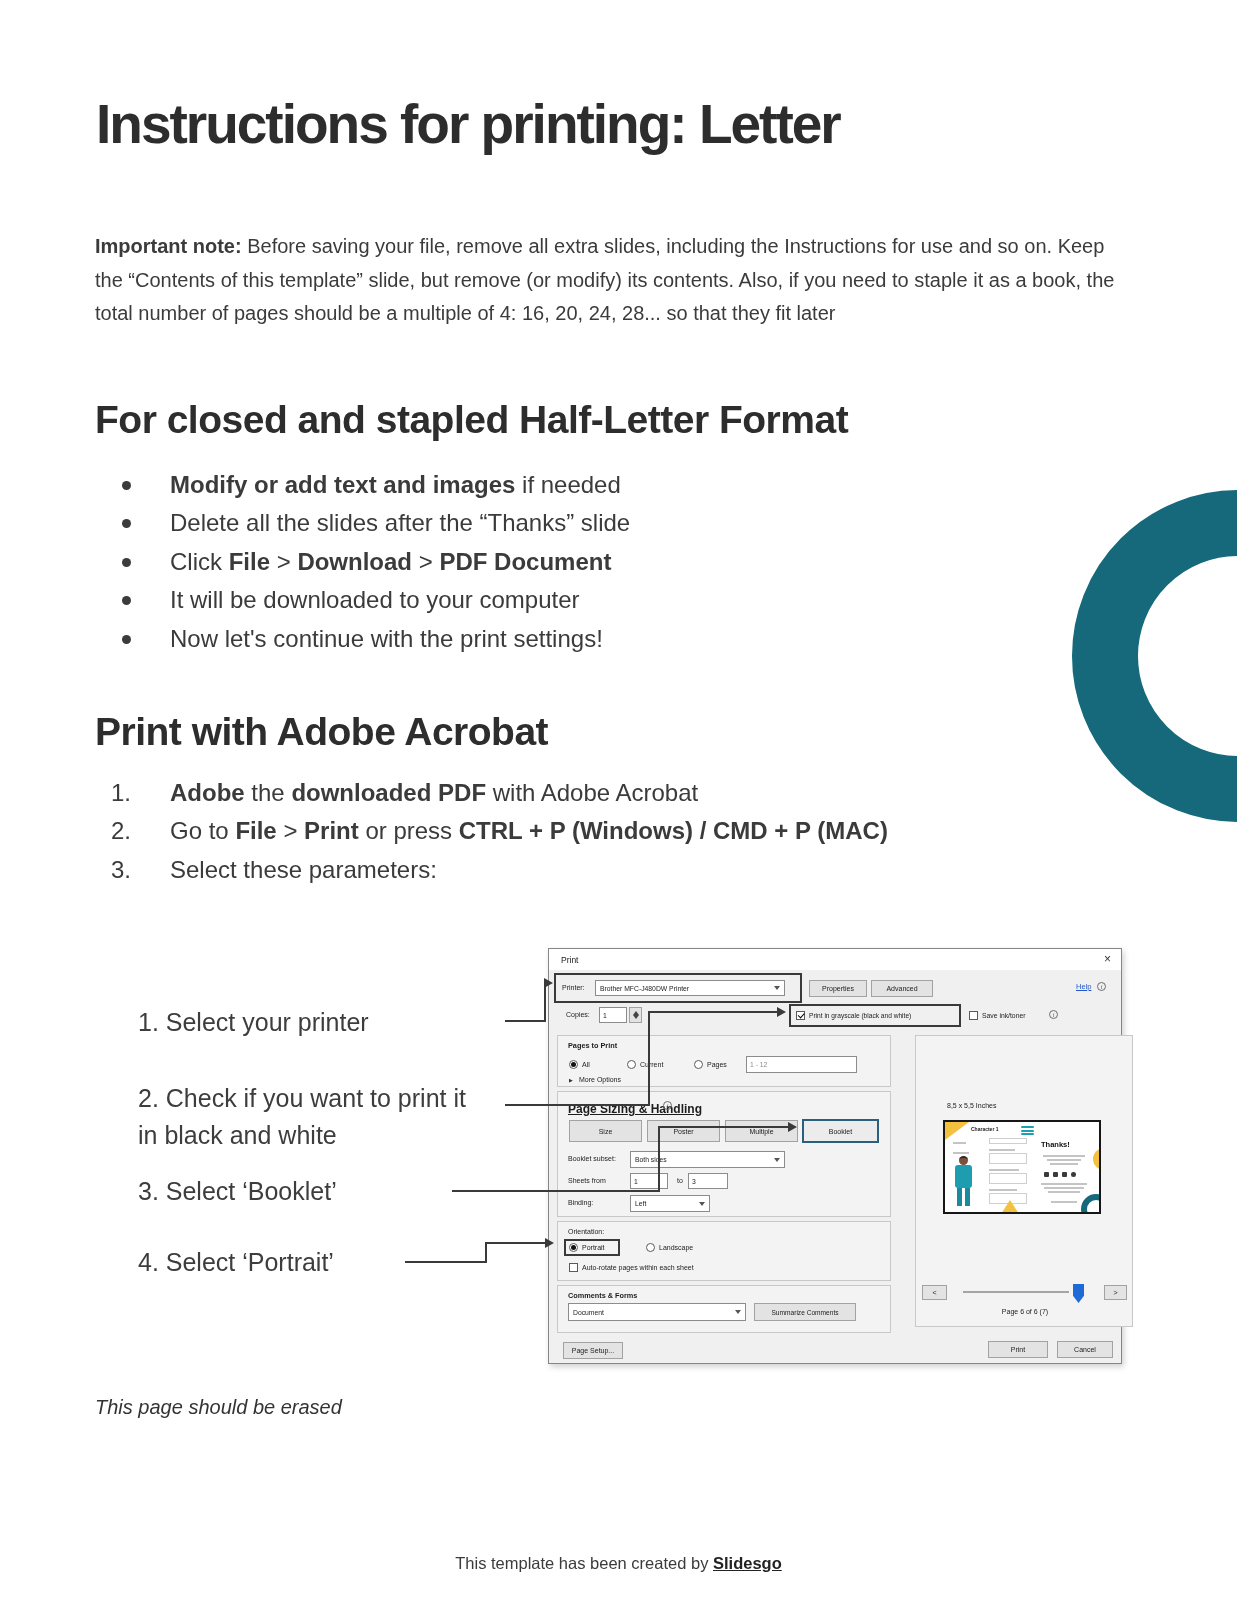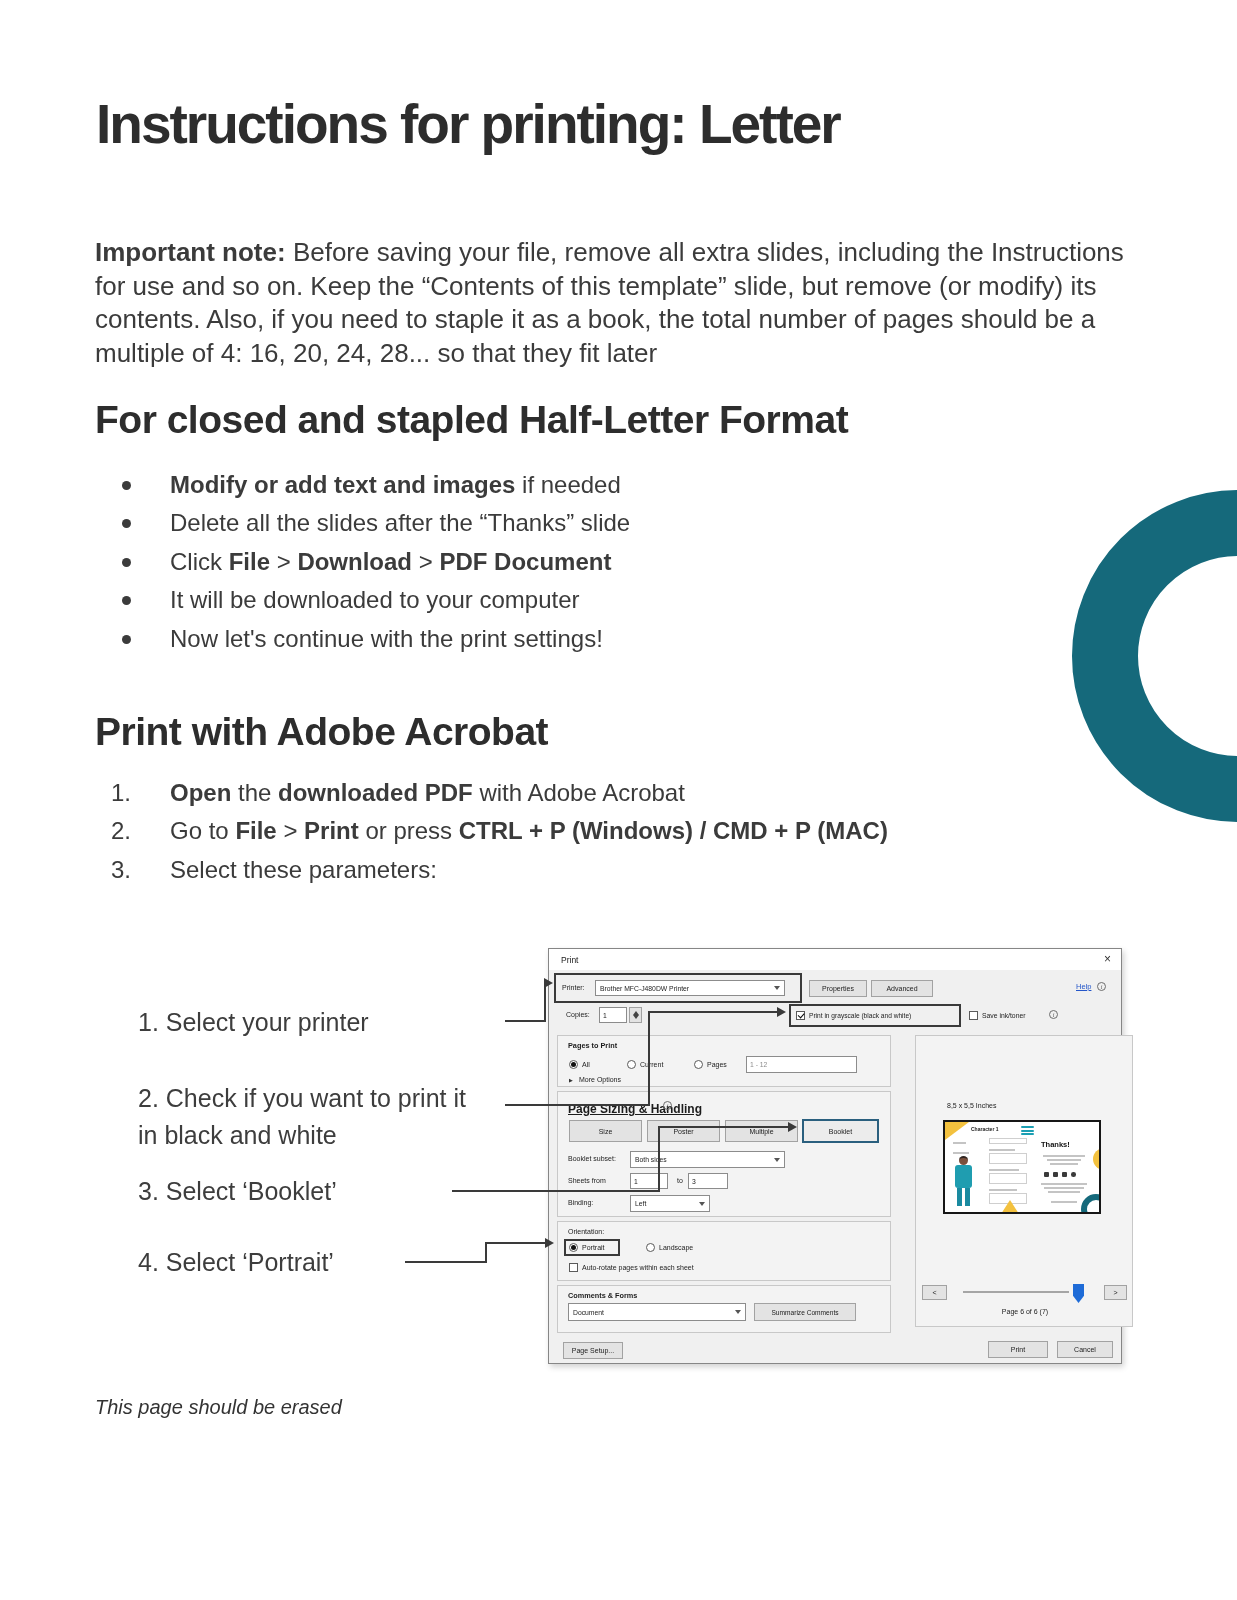--- a/index.html
+++ b/index.html
@@ -1,21 +1,21 @@
 <!DOCTYPE html>
 <html><head>
 <meta charset="utf-8">
 <style>
   html,body{margin:0;padding:0;background:#fff;}
   .page{position:relative;width:1237px;height:1600px;background:#ffffff;overflow:hidden;
         font-family:"Liberation Sans",sans-serif;color:#3b3b3b;}
 
   
   .h1{position:absolute;left:96px;top:92px;font-size:55px;font-weight:700;letter-spacing:-2px;color:#2d2d2d;white-space:nowrap;}
-  .intro{position:absolute;left:95px;top:210px;width:1030px;font-size:26px;line-height:33.5px;color:#3b3b3b;}
+  .intro{position:absolute;left:95px;top:210px;width:1030px;font-size:20px;line-height:33.5px;color:#3b3b3b;}
   .h2{position:absolute;font-size:39px;font-weight:700;letter-spacing:-0.5px;color:#2d2d2d;white-space:nowrap;}
   .h2a{left:95px;top:398px;}
   .h2b{left:95px;top:710px;}
   .bullets{position:absolute;left:95px;top:466px;width:900px;}
   .bullets .li{position:relative;height:38.4px;line-height:38.4px;padding-left:75px;font-size:24px;white-space:nowrap;}
   .dot{position:absolute;left:27px;top:15px;width:9px;height:9px;border-radius:50%;background:#3b3b3b;}
   .steps{position:absolute;left:95px;top:774px;width:950px;}
   .steps .li{position:relative;height:38.4px;line-height:38.4px;padding-left:75px;font-size:24px;white-space:nowrap;}
   .stepnum{position:absolute;left:16px;top:0;}
   .erase-note{position:absolute;left:95px;top:1396px;font-size:20px;font-style:italic;color:#333;}
@@ -96,21 +96,21 @@
     <div class="li"><span class="dot"></span><span><span style="font-weight: 700;">Modify or add text and images</span><span> if needed</span></span></div>
     <div class="li"><span class="dot"></span><span><span>Delete all the slides after the “Thanks” slide</span></span></div>
     <div class="li"><span class="dot"></span><span><span>Click </span><span style="font-weight: 700;">File</span><span> &gt; </span><span style="font-weight: 700;">Download</span><span> &gt; </span><span style="font-weight: 700;">PDF Document</span></span></div>
     <div class="li"><span class="dot"></span><span><span>It will be downloaded to your computer</span></span></div>
     <div class="li"><span class="dot"></span><span><span>Now let's continue with the print settings!</span></span></div>
   </div>
 
   <div class="h2 h2b">Print with Adobe Acrobat</div>
 
   <div class="steps">
-    <div class="li"><span class="stepnum">1.</span><span><span style="font-weight: 700;">Open</span><span> the </span><span style="font-weight: 700;">downloaded PDF</span><span> with Adobe Acrobat</span></span></div>
+    <div class="li"><span class="stepnum">1.</span><span><span style="font-weight: 700;">Adobe</span><span> the </span><span style="font-weight: 700;">downloaded PDF</span><span> with Adobe Acrobat</span></span></div>
     <div class="li"><span class="stepnum">2.</span><span><span>Go to </span><span style="font-weight: 700;">File</span><span> &gt; </span><span style="font-weight: 700;">Print</span><span> or press </span><span style="font-weight: 700;">CTRL + P (Windows) / CMD + P (MAC)</span></span></div>
     <div class="li"><span class="stepnum">3.</span><span><span>Select these parameters:</span></span></div>
   </div>
 
   <div class="ann" style="top:1004px;">1. Select your printer</div>
   <div class="ann" style="top:1080px;">
     <span style="display:block;">2. Check if you want to print it</span>
     <span style="display:block;">in black and white</span>
   </div>
   <div class="ann" style="top:1173px;">3. Select ‘Booklet’</div>
@@ -268,14 +268,17 @@
       <div class="wbtn" style="left:6px;top:249px;width:25px;height:15px;">&lt;</div>
       <div class="slider-track" style="left:47px;top:255px;width:106px;height:2px;"></div>
       <div class="slider-handle" style="left:157px;top:248px;width:11px;height:19px;"></div>
       <div class="wbtn" style="left:188px;top:249px;width:23px;height:15px;">&gt;</div>
       <div class="lbl" style="left:0;top:272px;width:218px;text-align:center;position:absolute;">Page 6 of 6 (7)</div>
     </div>
   </div>
 
   <div class="erase-note">This page should be erased</div>
 
+  <div class="footer">
+    <span>This template has been created by </span><span class="brand">Slidesgo</span>
+  </div>
 
 </div>
 
 </body></html>

